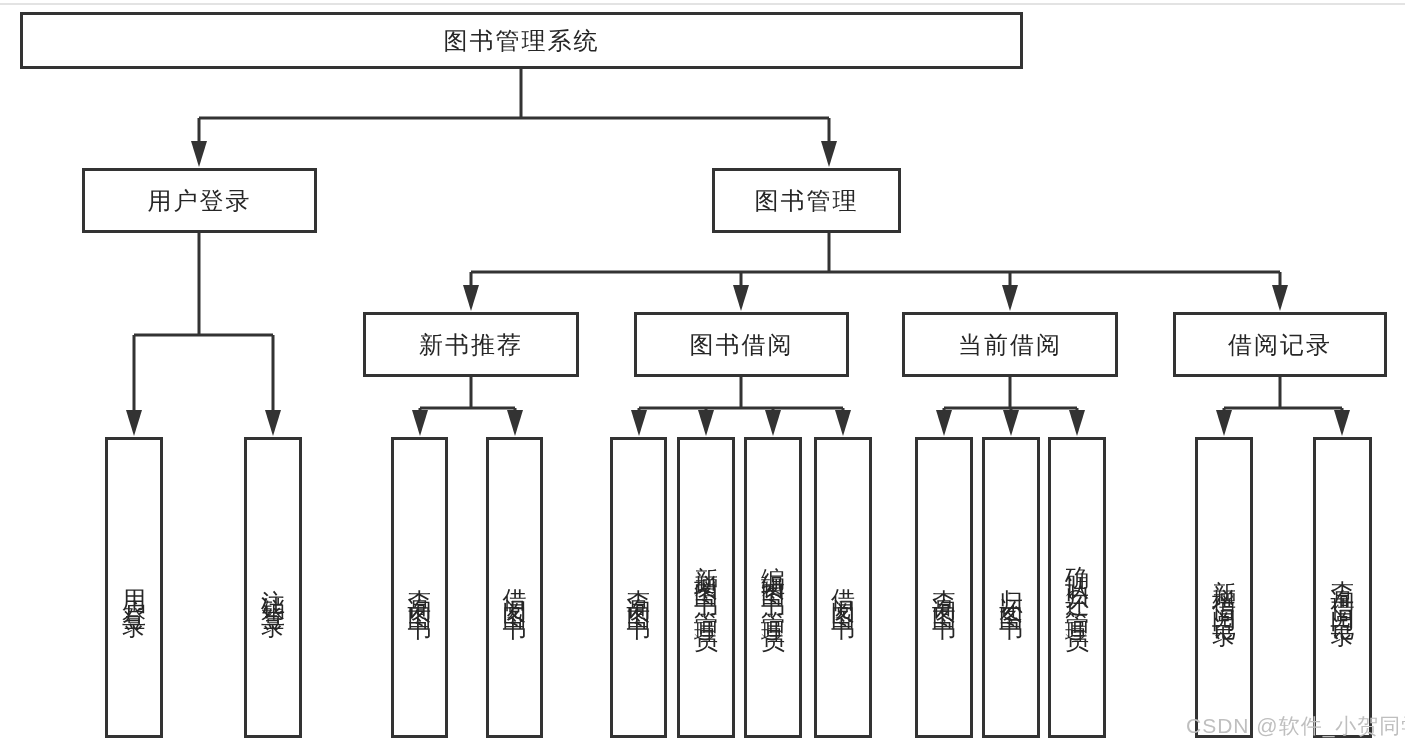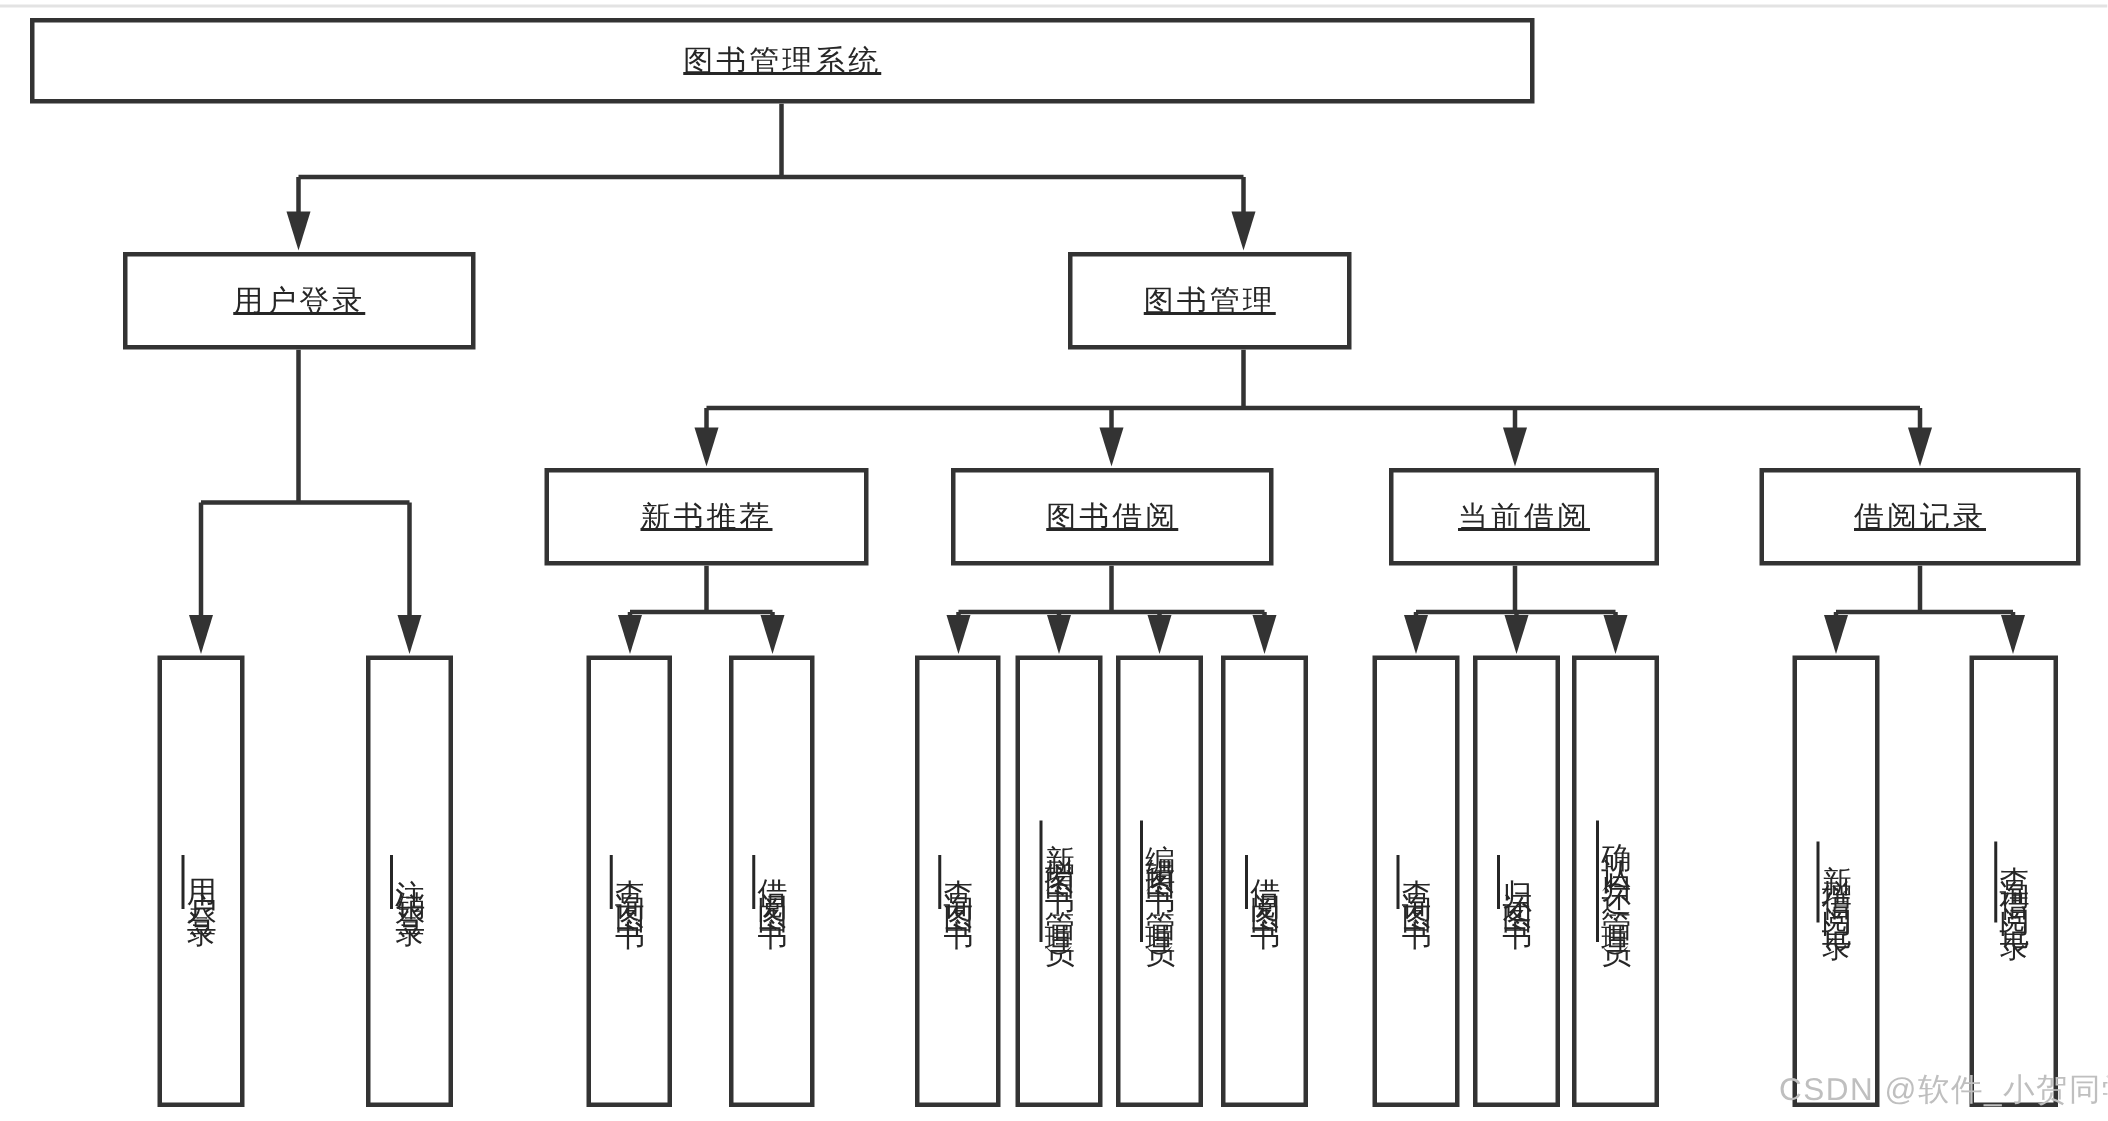--- a/index.html
+++ b/index.html
@@ -44,25 +44,24 @@
   }
   .node{
     position:absolute;
     box-sizing:border-box;
     background:var(--background);
     border:3px solid var(--line);
     display:flex;
     align-items:center;
     justify-content:center;
     color:var(--text);
-    font-size:20px;
+    font-size:24px;
     letter-spacing:2px;
     text-align:center;
     white-space:nowrap;
-    text-decoration:underline;
   }
   .node.v{
     writing-mode:vertical-rl;
     text-orientation:mixed;
     letter-spacing:9px;
     white-space:normal;
     line-height:1;
   }
   #watermark{
     position:absolute;
@@ -131,21 +130,21 @@
     </g>
   </svg>
 
   <div class="node" style="left:20px;top:12px;width:1003px;height:57px;">图书管理系统</div>
 
   <div class="node" style="left:82px;top:168px;width:235px;height:65px;">用户登录</div>
   <div class="node" style="left:712px;top:168px;width:189px;height:65px;">图书管理</div>
 
   <div class="node" style="left:634px;top:312px;width:215px;height:65px;">图书借阅</div>
   <div class="node" style="left:363px;top:312px;width:216px;height:65px;">新书推荐</div>
-  <div class="node" style="left:902px;top:312px;width:180px;height:65px;margin-left:24px;">当前借阅</div>
+  <div class="node" style="left:902px;top:312px;width:216px;height:65px;">当前借阅</div>
   <div class="node" style="left:1173px;top:312px;width:214px;height:65px;">借阅记录</div>
 
   <div class="node v" style="left:105px;top:437px;width:58px;height:301px;">用户登录</div>
   <div class="node v" style="left:244px;top:437px;width:58px;height:301px;">注销登录</div>
 
   <div class="node v" style="left:391px;top:437px;width:57px;height:301px;">查询图书</div>
   <div class="node v" style="left:486px;top:437px;width:57px;height:301px;">借阅图书</div>
 
   <div class="node v" style="left:610px;top:437px;width:57px;height:301px;">查询图书</div>
   <div class="node v" style="left:677px;top:437px;width:58px;height:301px;">新增图书（管理员）</div>

